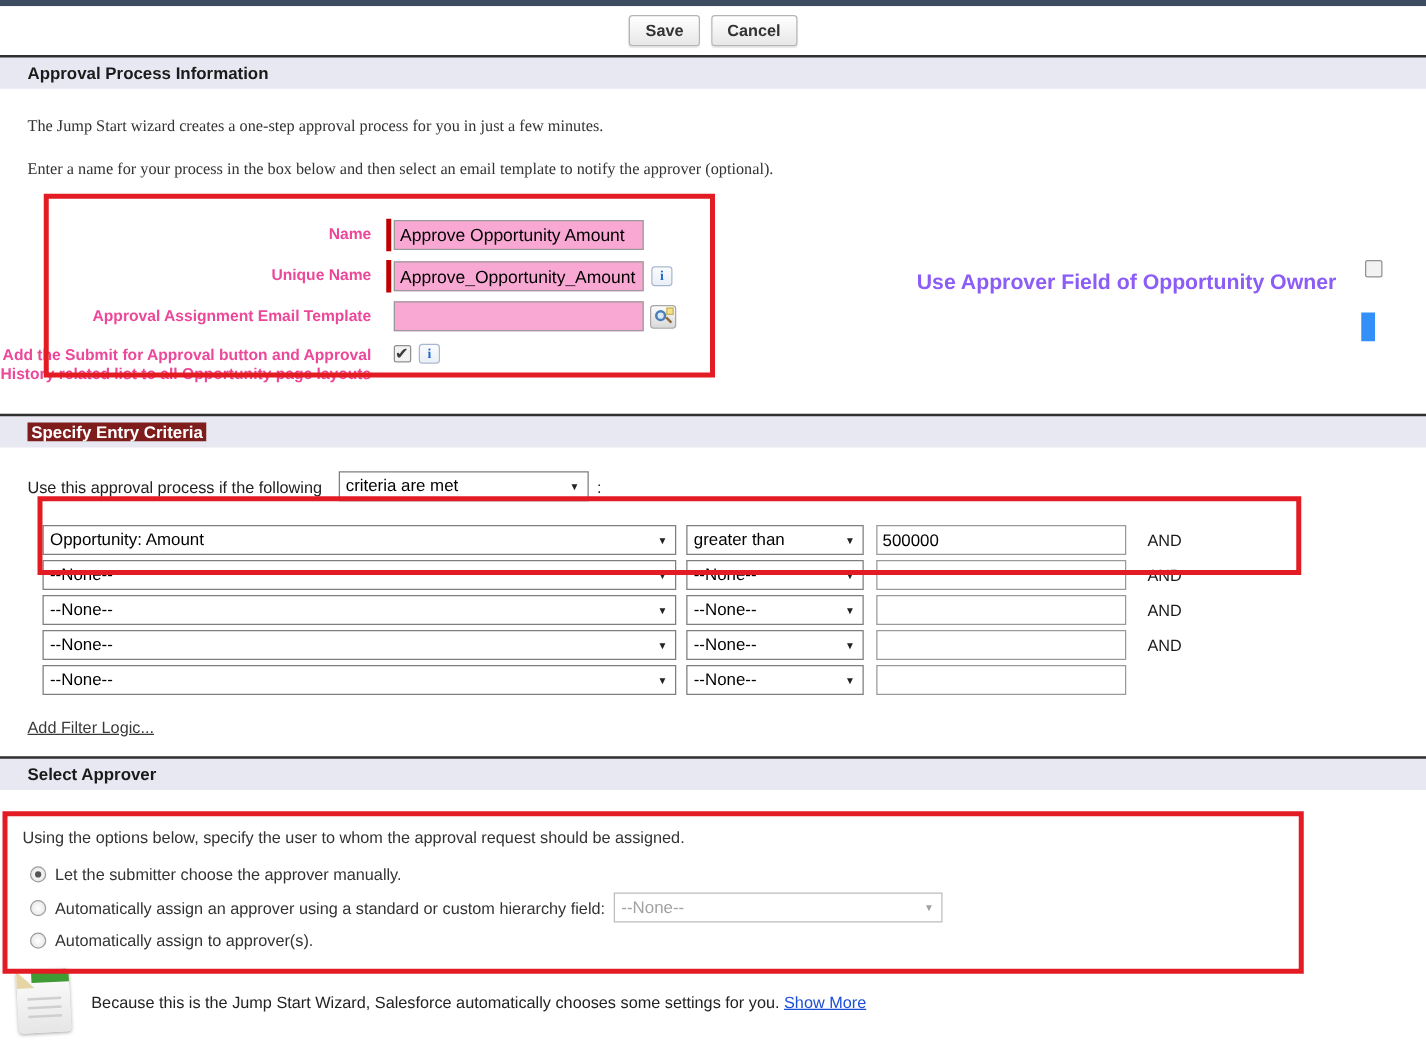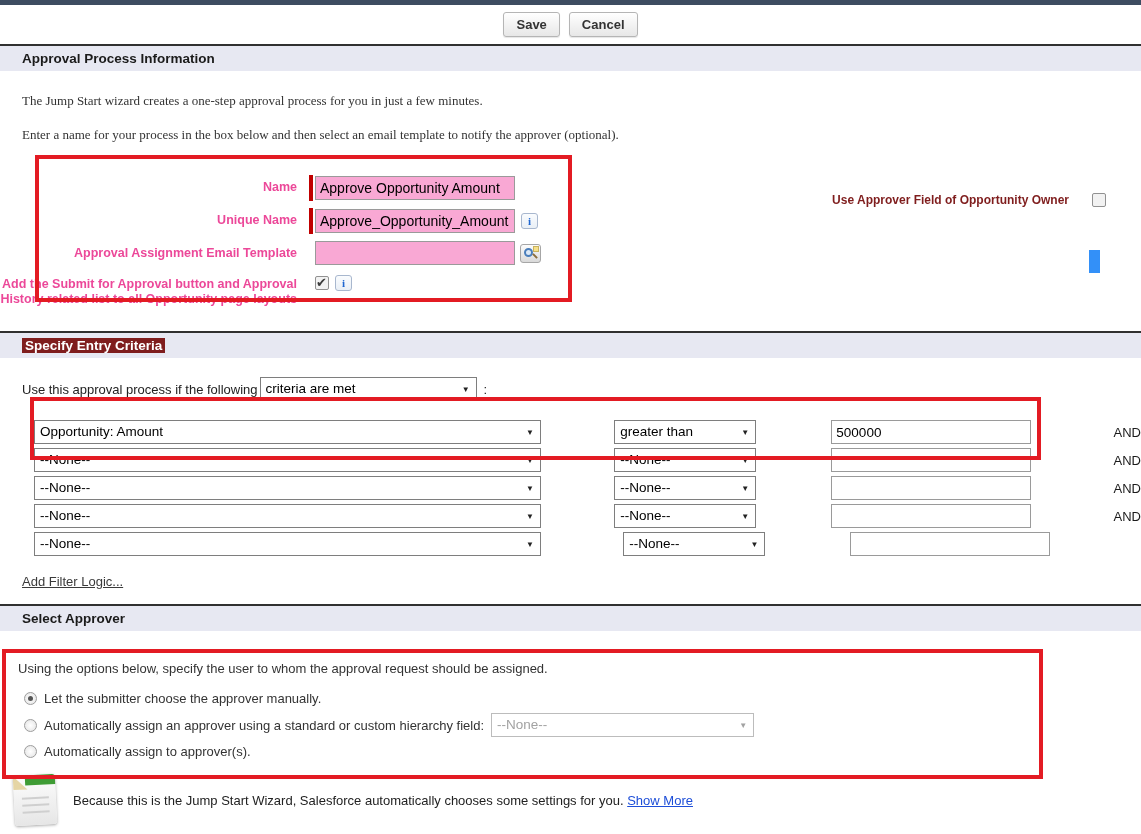--- a/index.html
+++ b/index.html
@@ -48,37 +48,37 @@
     background:#f6e089; border:1px solid #c9b25e; }
 
   .checkbox { position:relative; width:14px; height:14px; border:1px solid #919191;
     border-radius:2px; background:#f2f2f2; display:inline-block; cursor:pointer; }
   .checkbox.checked::after { content:"\2714"; position:absolute; left:0px; top:-2px;
     font-size:13px; color:#3c3c3c; }
 
   
   .use-approver { position:absolute; top:193px; left:690px; width:416px;
     display:flex; align-items:center; justify-content:flex-end; gap:23px; }
-  .use-approver .lbl { font-weight:bold; font-size:12px; color:#7f1d1d; }
+  .use-approver .lbl { font-weight:bold; font-size:17px; color:#8b5cf6;margin-top:23px; }
   .artifact { position:absolute; left:1089px; top:250px; width:11px; height:23px; background:#3390f8; }
 
   
   .crit-sentence { margin:19px 0 0 22px; display:flex; align-items:center; font-size:13px; color:#222; }
   .select { position:relative; height:24px; border:1px solid #7e7e7e; background:#fff;
     font-size:13.5px; color:#000; padding:3px 20px 0 5px; cursor:pointer;
     white-space:nowrap; overflow:hidden; }
   .select .arrow { position:absolute; right:6px; top:7px; font-size:8px; color:#222; }
   .select.disabled { border-color:#bcbcbc; color:#a2a2a2; cursor:default; }
   .select.disabled .arrow { color:#a2a2a2; }
 
   .crit-table { margin:17px 0 0 34px; }
   .crit-head { display:flex; font-weight:bold; font-size:13px; color:#1b1b1b; height:18px; margin-bottom:2px; }
   .crit-head .h-field { width:515px; padding-left:3px; }
   .crit-head .h-op { width:152px; }
-  .crit-row { display:flex; align-items:center; height:28px;justify-content:space-between; }
+  .crit-row { display:flex; align-items:center; height:28px; }
   .sel-field { width:507px; margin-right:8px; }
   .sel-op { width:142px; margin-right:10px; }
   .val-input { width:200px; height:24px; border:1px solid #9a9a9a; font:13.5px "Liberation Sans", sans-serif; padding:0 4px; }
   .and-lbl { margin-left:17px; font-size:13px; color:#1b1b1b; }
 
   .add-filter { display:inline-block; margin:16px 0 0 22px; font-size:13px; color:#3a3a3a;
     text-decoration:underline; cursor:pointer; }
 
   
   .approver-block { padding:30px 0 0 18px; }
@@ -173,21 +173,21 @@
     <span class="checkbox"></span>
   </div>
   <div class="artifact"></div>
 
   <div class="band" style="margin-top:24px;">
     <span class="hl">Specify Entry Criteria</span>
   </div>
 
   <div class="crit-sentence">
     <span>Use this approval process if the following</span>
-    <span class="select" style="width:217px; margin-left:2px;">
+    <span class="select" style="width:200px; margin-left:13px;">
       <span>criteria are met</span>
       <span class="arrow">▼</span>
     </span>
     <span style="margin-left:7px;">:</span>
   </div>
 
   <div class="crit-table">
 
     <div class="crit-row">
       <span class="select sel-field"><span>Opportunity: Amount</span><span class="arrow">▼</span></span>

